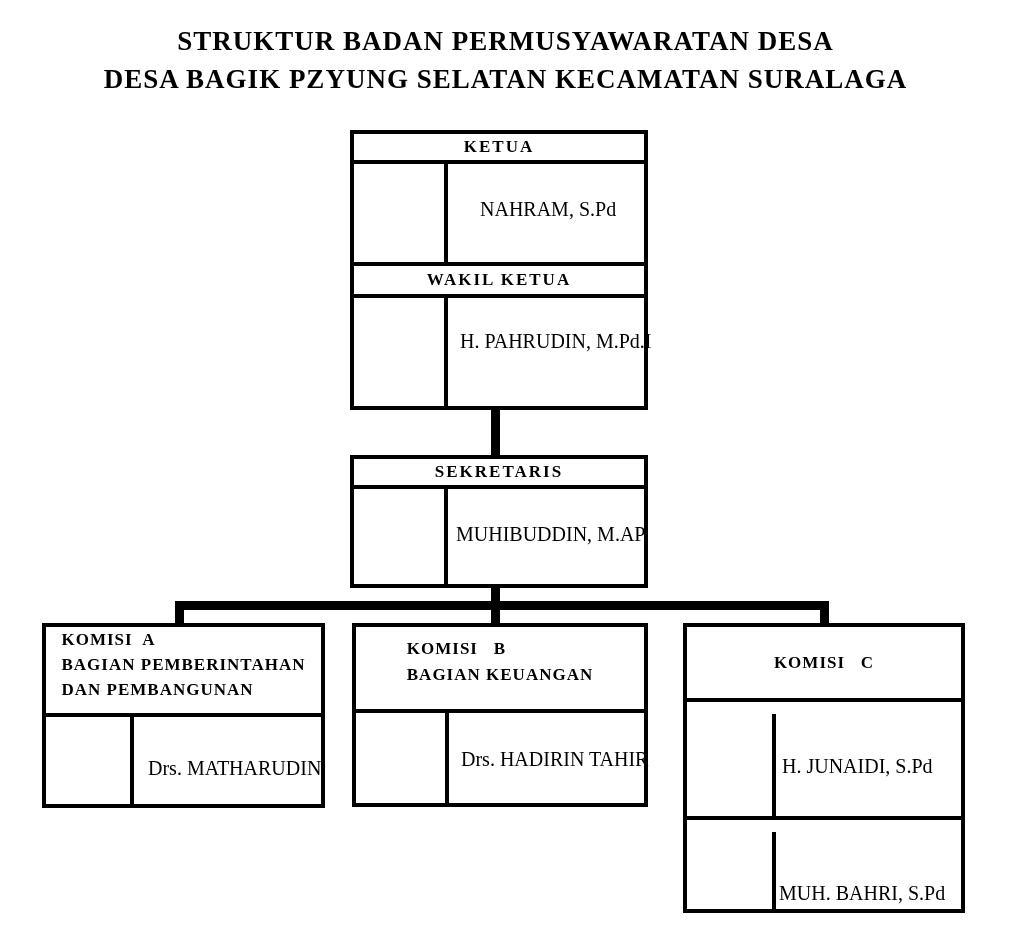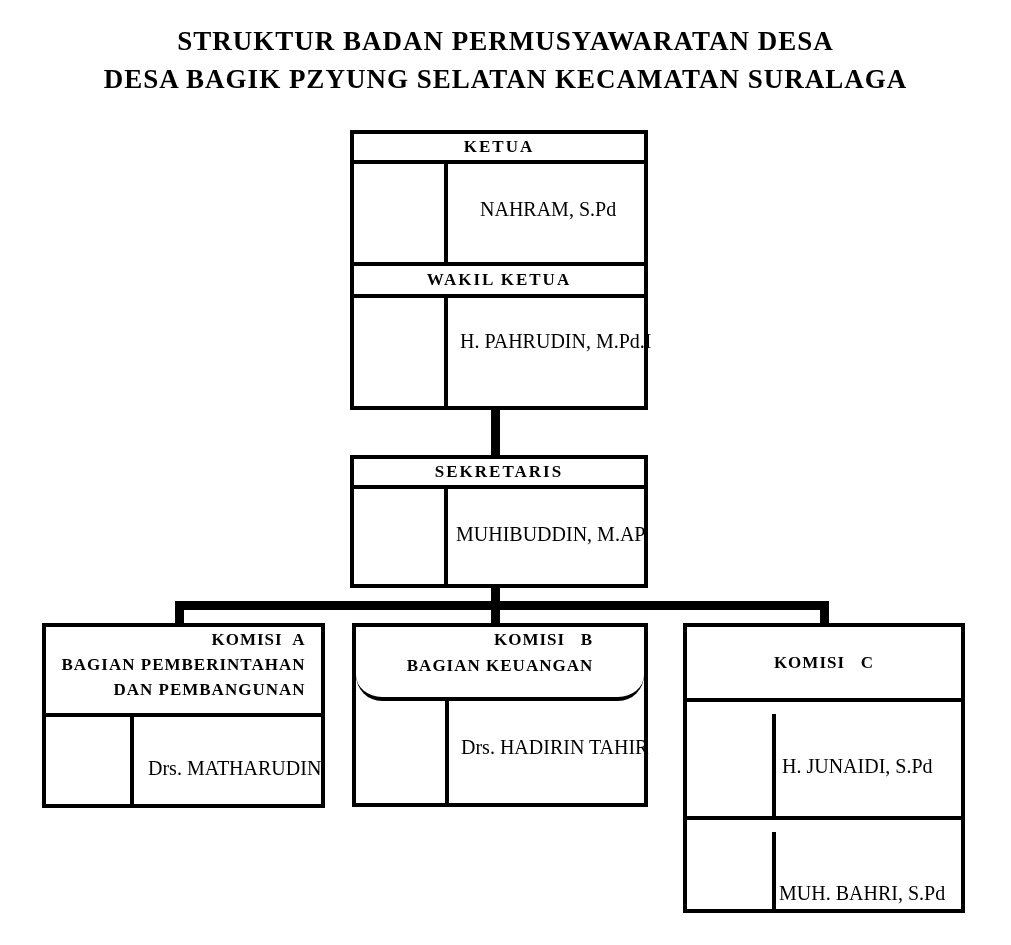--- a/index.html
+++ b/index.html
@@ -14,21 +14,21 @@
     text-align:center; font-weight:bold; font-size:27px;
     letter-spacing:1px; line-height:38px;
   }
   .box {
     position:absolute; border:4px solid #000; background:#fff;
     box-sizing:border-box; display:flex; flex-direction:column;
   }
   .hdr {
     box-sizing:border-box; border-bottom:4px solid #000;
     display:flex; align-items:center; justify-content:center;
-    font-weight:bold; text-align:right; overflow:hidden;
+    font-weight:bold; text-align:left; overflow:hidden;
     flex:0 0 auto;
   }
   .hdr .t { white-space:pre-wrap; }
   .body { display:flex; box-sizing:border-box; flex:1 1 auto; min-height:0; }
   .photo { box-sizing:border-box; border-right:4px solid #000; flex:0 0 auto; }
   .name { font-size:20px; flex:1 1 auto; white-space:pre;margin-top:16px; }
 
   
   #box-top { left:350px; top:130px; width:298px; height:280px; }
   #box-top .hdr-ketua { height:30px; font-size:17px; letter-spacing:2px; }
@@ -46,22 +46,22 @@
 
   
   #box-a { left:42px; top:623px; width:283px; height:185px; }
   #box-a .hdr { height:90px; font-size:17px; letter-spacing:1px; line-height:25px;
                 align-items:flex-start; padding-top:0; }
   #box-a .photo { width:88px; }
   #box-a .name { padding:24px 0 0 14px; }
 
   
   #box-b { left:352px; top:623px; width:296px; height:184px; }
-  #box-b .hdr { height:74px; font-size:17px; letter-spacing:1px; line-height:26px;
-                align-items:flex-start; padding-top:0;border-radius:26px; }
+  #box-b .hdr { height:86px; font-size:17px; letter-spacing:1px; line-height:26px;
+                align-items:flex-start; padding-top:9px; }
   #box-b .photo { width:93px; }
   #box-b .name { padding:19px 0 0 12px;text-align:center; }
 
   
   #box-c { left:683px; top:623px; width:282px; height:290px;gap:12px; }
   #box-c .hdr { height:75px; font-size:17px; letter-spacing:1px; }
   #box-c .row1 { height:106px; border-bottom:4px solid #000; flex:0 0 auto; }
   #box-c .photo { width:89px; }
   #box-c .row1 .name { padding:25px 0 0 6px; }
   #box-c .row2 .name { padding:34px 0 0 3px; }

